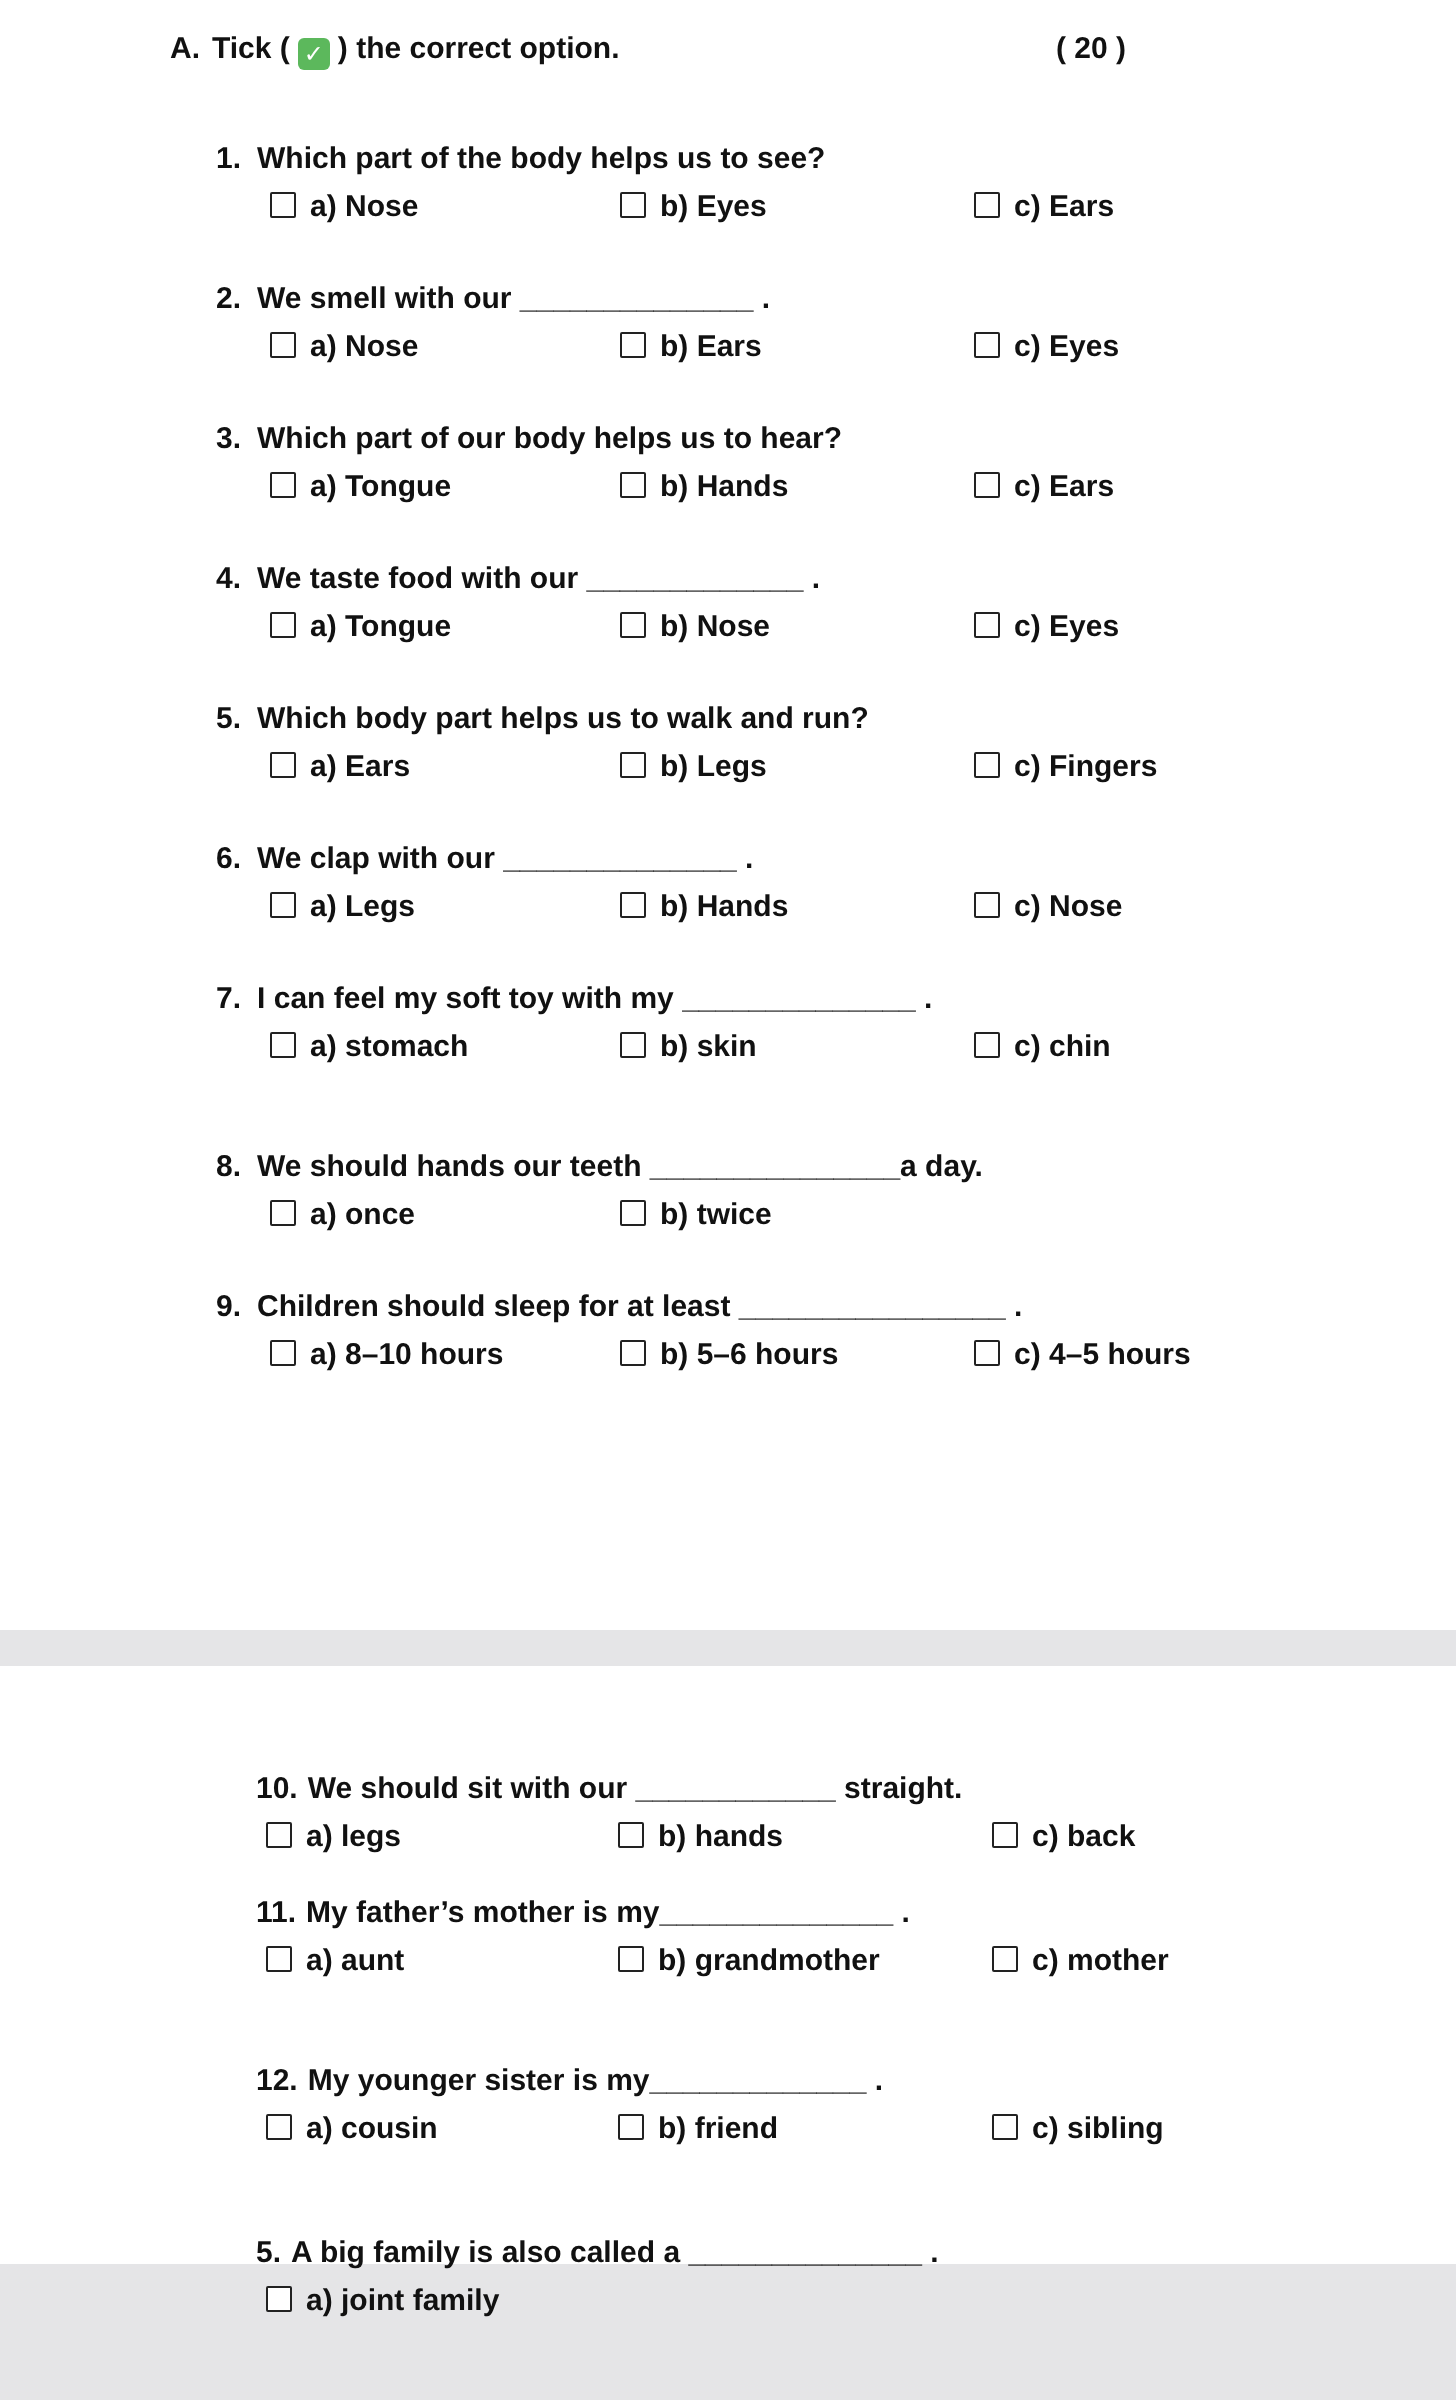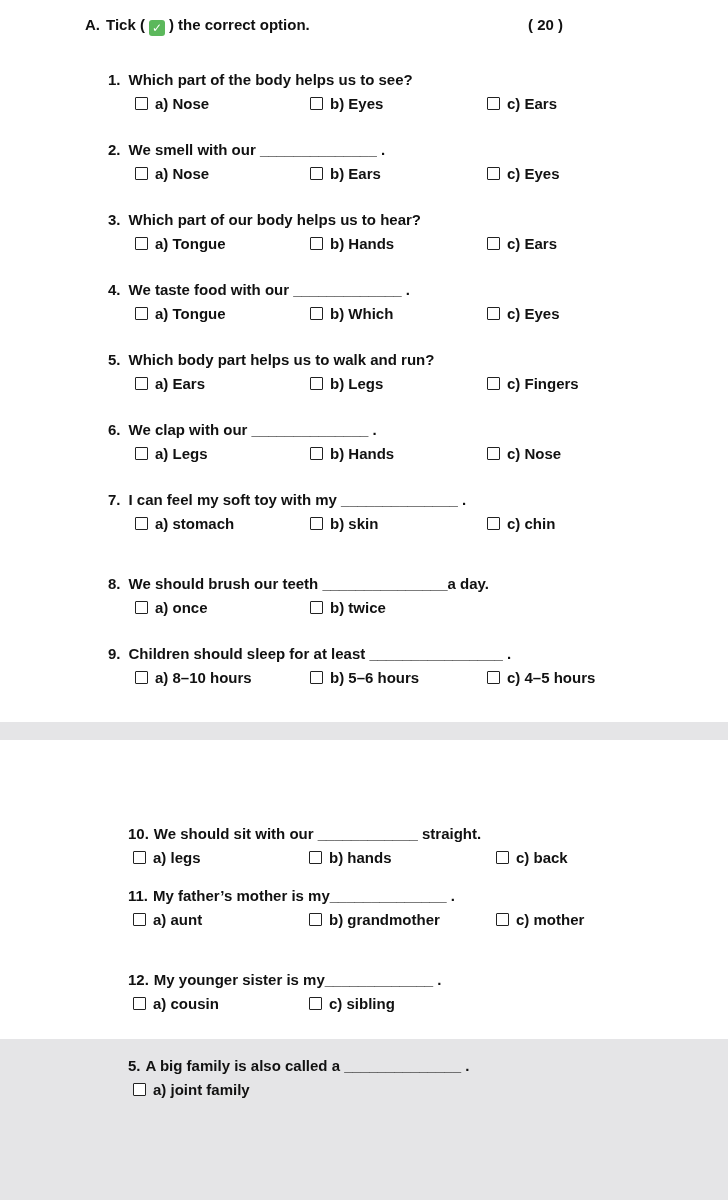--- a/index.html
+++ b/index.html
@@ -3,22 +3,22 @@
 <meta charset="utf-8">
 <style>
   html,body{margin:0;padding:0;}
   body{
     width:728px;height:1200px;overflow:hidden;
     background:#e5e5e7;
     font-family:"Liberation Sans","DejaVu Sans",sans-serif;
     font-weight:bold;color:#111;font-size:15px;
   }
   .page{background:#ffffff;box-sizing:border-box;width:728px;}
-  .page1{height:722px;padding-top:14px;}
-  .page2{height:299px;padding-top:84px;}
+  .page1{height:815px;padding-top:14px;}
+  .page2{height:299px;padding-top:52px;}
   .page-gap{height:18px;background:#e5e5e7;width:728px;}
 
   .header{position:relative;padding-left:85px;height:22px;line-height:22px;white-space:nowrap;}
   .h-label{margin-right:6px;}
   .tick{
     display:inline-block;width:16px;height:16px;line-height:16px;
     background:#5cb85c;color:#ffffff;border-radius:3px;
     text-align:center;font-size:12px;vertical-align:-2px;margin:0 4px;
   }
   .marks{position:absolute;left:528px;top:0;}
@@ -90,21 +90,21 @@
         <span class="opt"><span class="cb"></span><span>c) Ears</span></span>
       </div>
     </div>
 
     <div class="q">
       <div class="q-title">
         <span class="q-num">4.</span><span class="q-text">We taste food with our _____________ .</span>
       </div>
       <div class="opts">
         <span class="opt"><span class="cb"></span><span>a) Tongue</span></span>
-        <span class="opt"><span class="cb"></span><span>b) Which</span></span>
+        <span class="opt"><span class="cb"></span><span>b) Nose</span></span>
         <span class="opt"><span class="cb"></span><span>c) Eyes</span></span>
       </div>
     </div>
 
     <div class="q" style="">
       <div class="q-title">
         <span class="q-num">5.</span><span class="q-text">Which body part helps us to walk and run?</span>
       </div>
       <div class="opts">
         <span class="opt"><span class="cb"></span><span>a) Ears</span></span>
@@ -130,21 +130,21 @@
       </div>
       <div class="opts">
         <span class="opt"><span class="cb"></span><span>a) stomach</span></span>
         <span class="opt"><span class="cb"></span><span>b) skin</span></span>
         <span class="opt"><span class="cb"></span><span>c) chin</span></span>
       </div>
     </div>
 
     <div class="q">
       <div class="q-title">
-        <span class="q-num">8.</span><span class="q-text">We should brush our teeth _______________a day.</span>
+        <span class="q-num">8.</span><span class="q-text">We should hands our teeth _______________a day.</span>
       </div>
       <div class="opts">
         <span class="opt"><span class="cb"></span><span>a) once</span></span>
         <span class="opt"><span class="cb"></span><span>b) twice</span></span>
       </div>
     </div>
 
     <div class="q" style="margin-bottom:14px">
       <div class="q-title">
         <span class="q-num">9.</span><span class="q-text">Children should sleep for at least ________________ .</span>
@@ -185,20 +185,21 @@
         <span class="opt"><span class="cb"></span><span>c) mother</span></span>
       </div>
     </div>
 
     <div class="q" style="margin-bottom:43px">
       <div class="q-title">
         <span class="q-num">12.</span><span class="q-text">My younger sister is my_____________ .</span>
       </div>
       <div class="opts">
         <span class="opt"><span class="cb"></span><span>a) cousin</span></span>
+        <span class="opt"><span class="cb"></span><span>b) friend</span></span>
         <span class="opt"><span class="cb"></span><span>c) sibling</span></span>
       </div>
     </div>
 
     <div class="q" style="margin-bottom:0">
       <div class="q-title">
         <span class="q-num">5.</span><span class="q-text">A big family is also called a ______________ .</span>
       </div>
       <div class="opts">
         <span class="opt"><span class="cb"></span><span>a) joint family</span></span>

